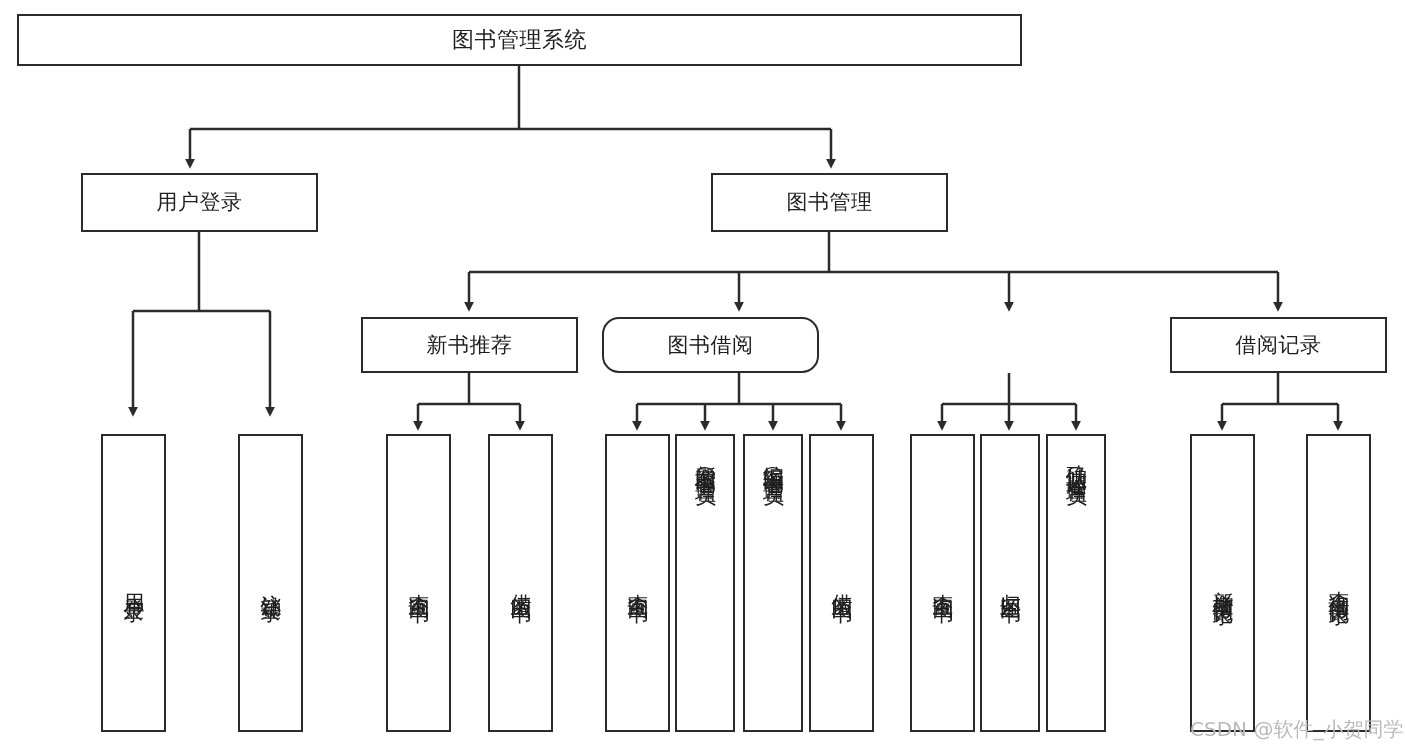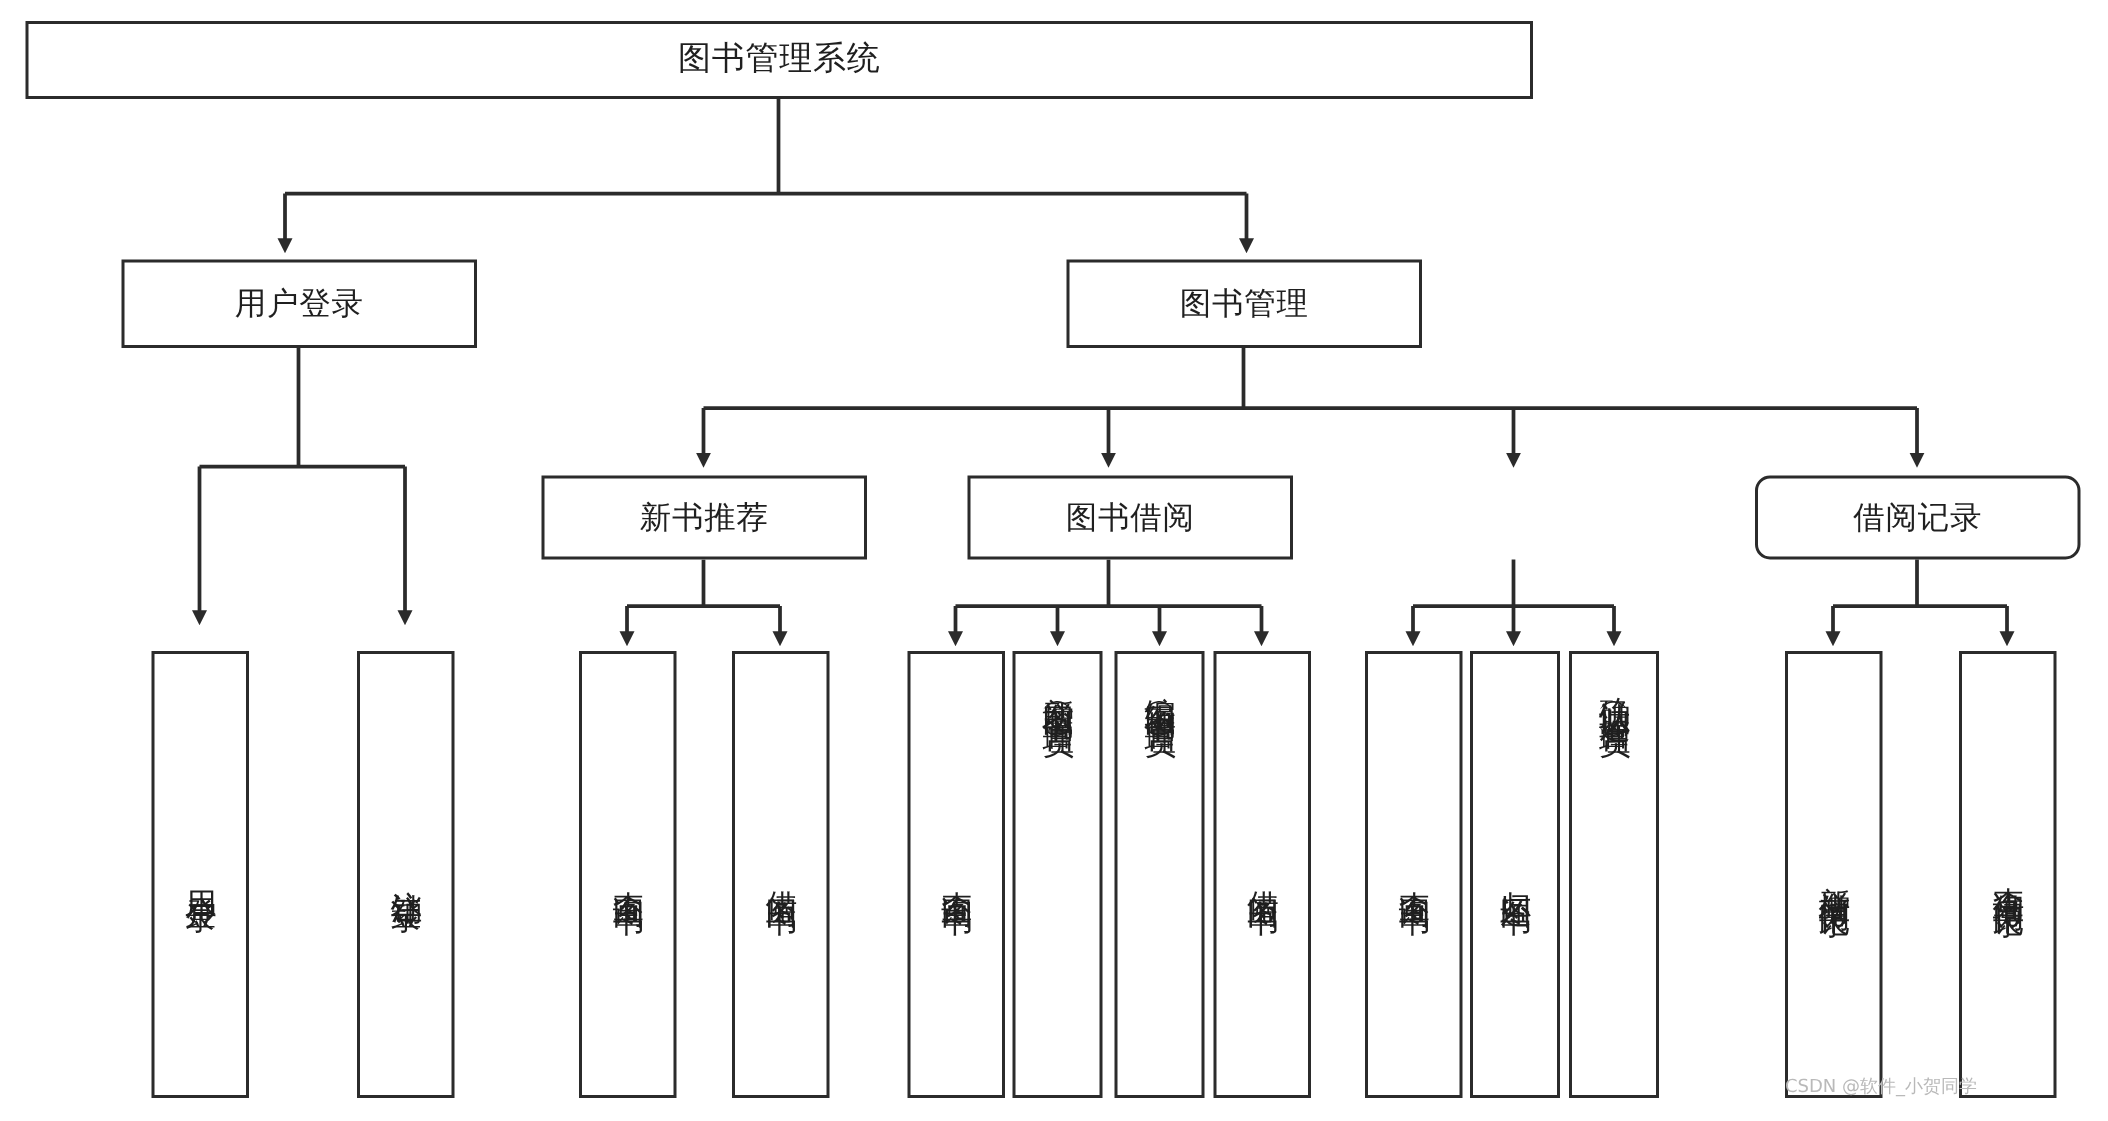--- a/index.html
+++ b/index.html
@@ -60,21 +60,21 @@
     line-height: 1;
   }
   .node.vertical.centered {
     align-items: center;
     padding-top: 0;
   }
   .watermark {
     position: absolute;
     left: 1190px;
     top: 716px;
-    font-size: 12px;
+    font-size: 20px;
     color: #b9b9b9;
     z-index: 5;
     white-space: nowrap;
   }
 </style>
 </head>
 <body>
 
 <div id="canvas">
 
@@ -135,24 +135,24 @@
   <div class="node horizontal" style="left:81px; top:173px; width:237px; height:59px;">
     <span class="label">用户登录</span>
   </div>
   <div class="node horizontal" style="left:361px; top:317px; width:217px; height:56px;">
     <span class="label">新书推荐</span>
   </div>
 
   <div class="node horizontal" style="left:711px; top:173px; width:237px; height:59px;">
     <span class="label">图书管理</span>
   </div>
-  <div class="node horizontal" style="left:645px; top:317px; width:217px; height:56px;">
+  <div class="node horizontal" style="left:602px; top:317px; width:217px; height:56px;border-radius:17px;">
     <span class="label">图书借阅</span>
   </div>
-  <div class="node horizontal" style="left:1170px; top:317px; width:217px; height:56px;border-radius:10px;">
+  <div class="node horizontal" style="left:1170px; top:317px; width:217px; height:56px;">
     <span class="label">借阅记录</span>
   </div>
 
   <div class="node vertical centered" style="left:101px; top:434px; width:65px; height:298px;">
     <span class="label">用户登录</span>
   </div>
   <div class="node vertical centered" style="left:238px; top:434px; width:65px; height:298px;">
     <span class="label">注销登录</span>
   </div>
 

